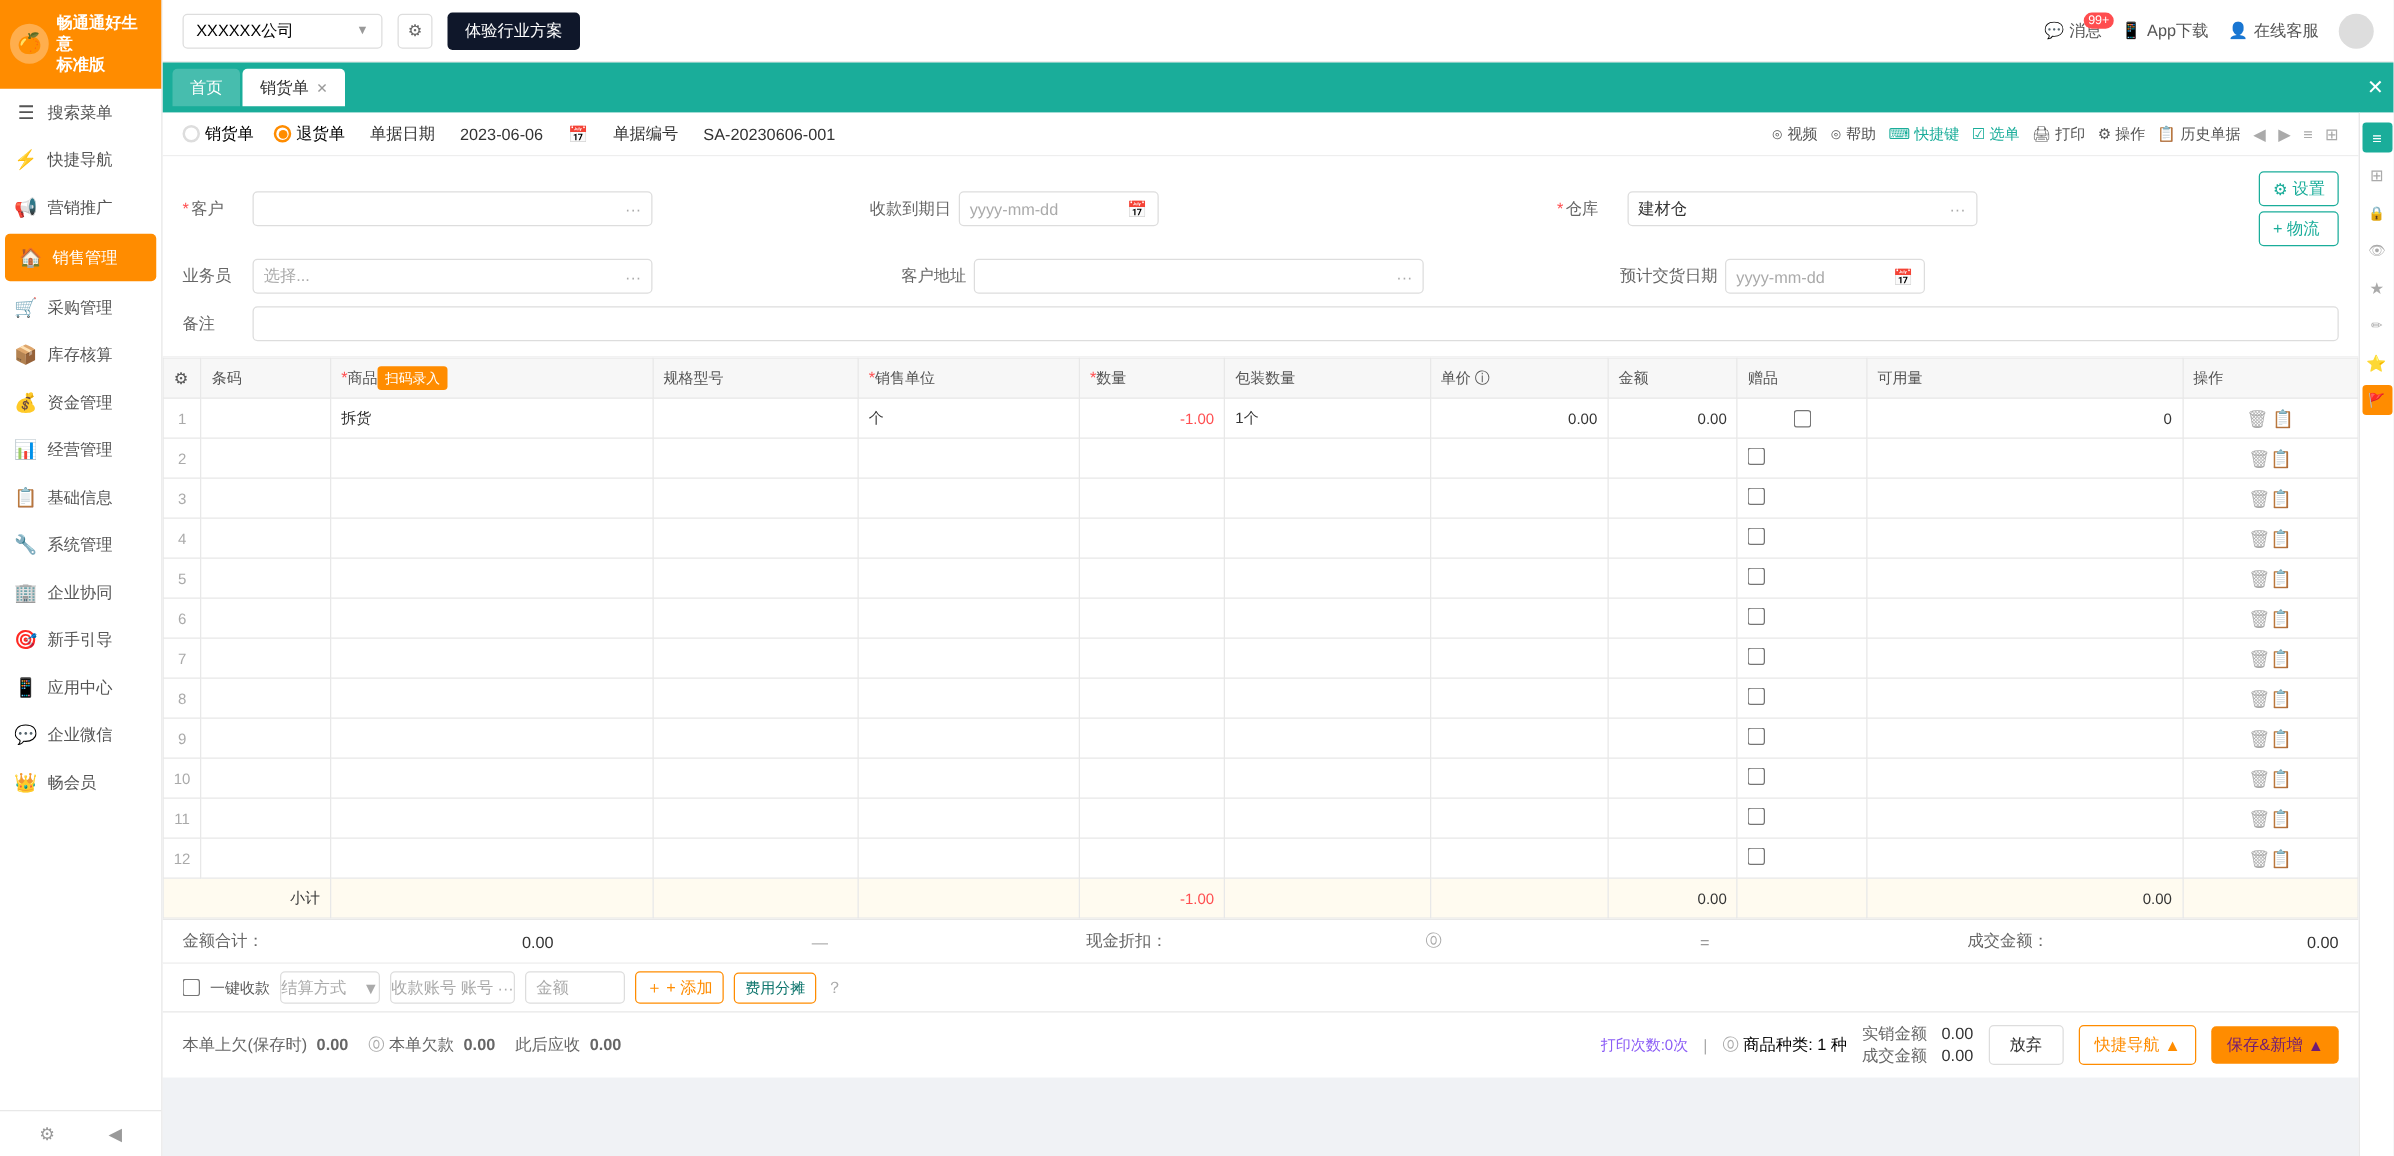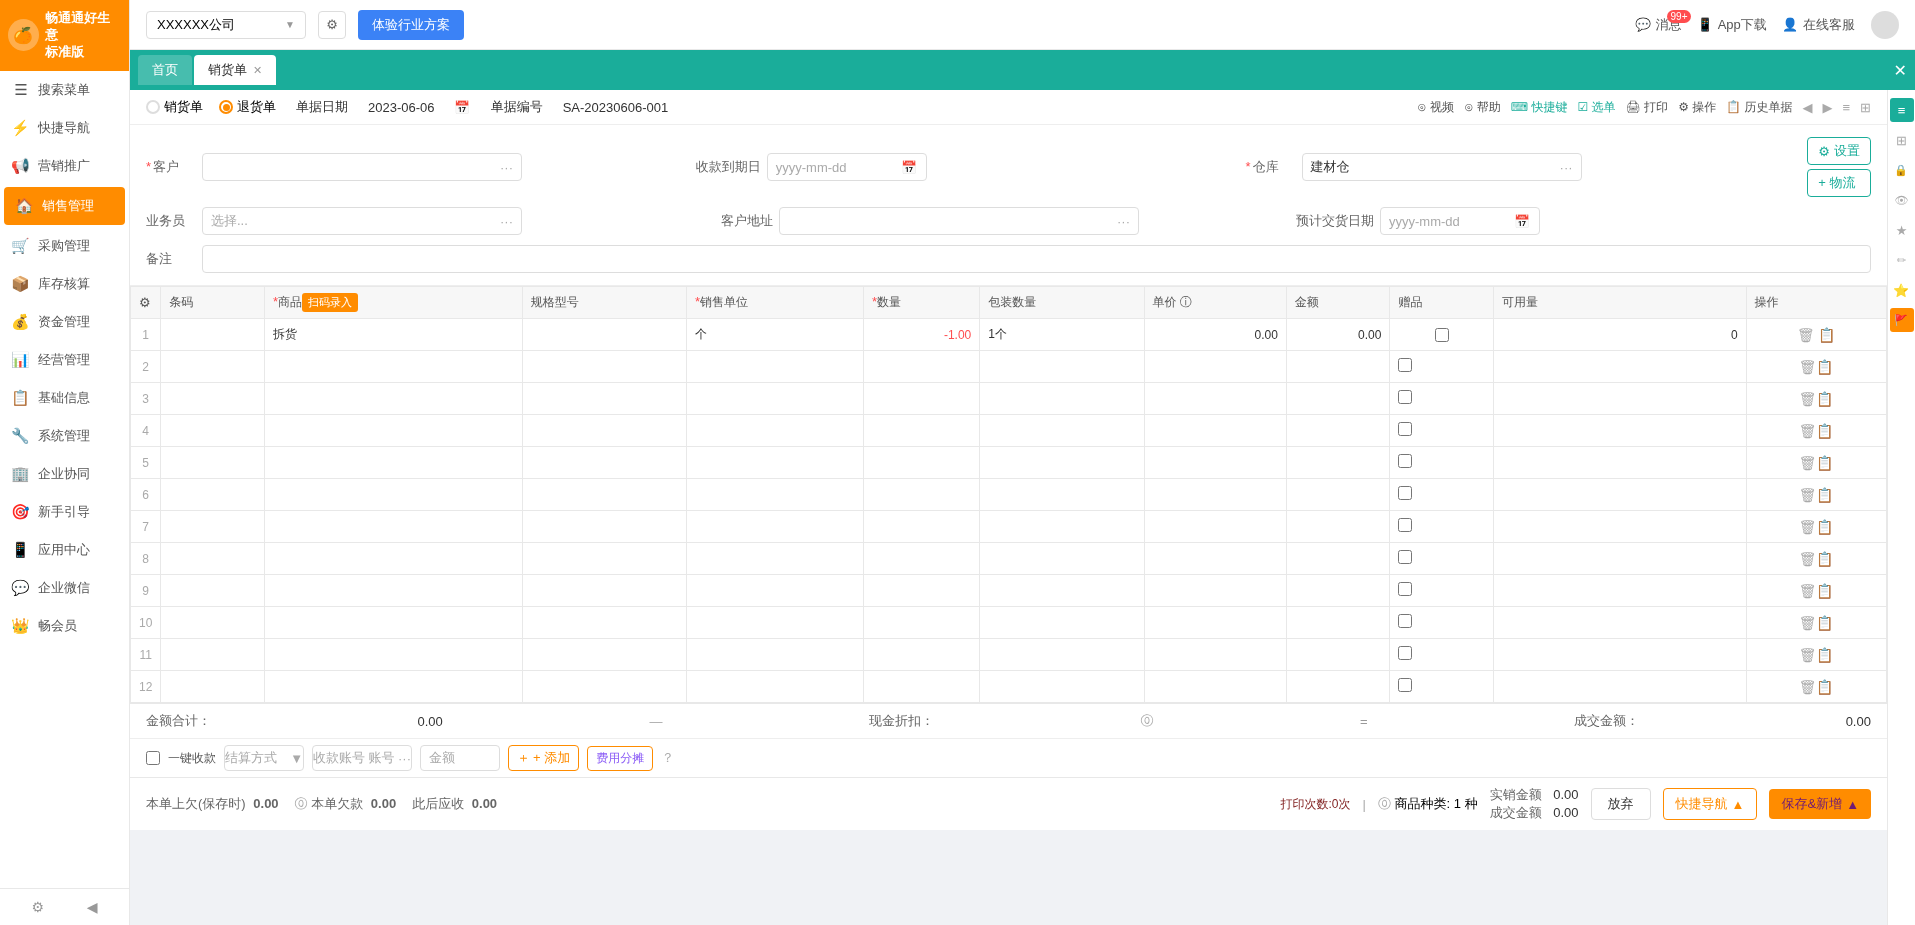--- a/index.html
+++ b/index.html
@@ -18,21 +18,21 @@
 
     
     .main { flex: 1; display: flex; flex-direction: column; height: 925px; overflow: hidden; }
 
     
     .topbar { height: 50px; background: #fff; display: flex; align-items: center; padding: 0 16px; border-bottom: 1px solid #e8e8e8; gap: 12px; }
     .company-select { display: flex; align-items: center; gap: 6px; border: 1px solid #ddd; border-radius: 4px; padding: 4px 10px; cursor: pointer; min-width: 160px; }
     .company-select-text { flex: 1; }
     .company-select-arrow { color: #999; font-size: 10px; }
     .gear-btn { width: 28px; height: 28px; border: 1px solid #ddd; border-radius: 4px; display: flex; align-items: center; justify-content: center; cursor: pointer; color: #666; }
-    .trial-btn { background: #3b82f6; color: #fff; border: none; border-radius: 4px; padding: 6px 14px; cursor: pointer; font-size: 13px; }
+    .trial-btn { background: #0f172a; color: #fff; border: none; border-radius: 4px; padding: 6px 14px; cursor: pointer; font-size: 13px; }
     .topbar-right { margin-left: auto; display: flex; align-items: center; gap: 16px; }
     .topbar-msg { position: relative; cursor: pointer; color: #555; display: flex; align-items: center; gap: 4px; font-size: 12px; }
     .badge { position: absolute; top: -6px; right: -10px; background: #ff4d4f; color: #fff; border-radius: 8px; font-size: 10px; padding: 1px 4px; }
     .topbar-app { cursor: pointer; color: #555; display: flex; align-items: center; gap: 4px; font-size: 12px; }
     .topbar-service { cursor: pointer; color: #555; display: flex; align-items: center; gap: 4px; font-size: 12px; }
     .avatar { width: 28px; height: 28px; background: #ddd; border-radius: 50%; cursor: pointer; }
 
     
     .tabbar { height: 40px; background: #1aad9a; display: flex; align-items: center; padding: 0 8px; gap: 2px; }
     .tab { padding: 6px 14px; color: #fff; cursor: pointer; border-radius: 4px 4px 0 0; font-size: 13px; display: flex; align-items: center; gap: 6px; }
@@ -90,31 +90,31 @@
     .bottom-bar { background: #fff; border-top: 1px solid #e8e8e8; padding: 8px 16px; display: flex; align-items: center; gap: 12px; justify-content: space-between; }
     .amount-dash { color: #aaa; }
     .amount-label { color: #666; }
     .amount-val { color: #333; font-weight: 500; }
     .equals { color: #999; }
     .final-amount { color: #333; font-weight: 500; }
     .payment-row { display: flex; align-items: center; gap: 8px; border-top: 1px solid #f0f0f0; padding-top: 8px; }
     .select-box { border: 1px solid #ddd; border-radius: 4px; padding: 3px 0; height: 26px; min-width: 90px; color: #333; display: flex; align-items: center; justify-content: space-between; cursor: pointer; }
     .input-box { border: 1px solid #ddd; border-radius: 4px; padding: 3px 8px; height: 26px; min-width: 80px; color: #333; display: flex; align-items: center; cursor: pointer; }
     .add-btn { background: #fff; border: 1px solid #ff8c00; color: #ff8c00; border-radius: 4px; padding: 3px 8px; cursor: pointer; font-size: 12px; display: flex; align-items: center; gap: 3px; }
-    .expense-btn { background: #fff; border: 1px solid #ff8c00; color: #8b5cf6; border-radius: 4px; padding: 3px 8px; cursor: pointer; font-size: 12px; }
+    .expense-btn { background: #fff; border: 1px solid #ff8c00; color: #0f766e; border-radius: 4px; padding: 3px 8px; cursor: pointer; font-size: 12px; }
     .question-icon { color: #aaa; cursor: pointer; }
 
     
     .footer-bar { background: #fff; border-top: 1px solid #e8e8e8; padding: 8px 16px; display: flex; align-items: center; gap: 12px; }
     .footer-info { display: flex; align-items: center; gap: 16px; font-size: 12px; color: #666; }
     .footer-right { margin-left: auto; display: flex; align-items: center; gap: 12px; }
     .btn-abandon { border: 1px solid #ddd; background: #fff; color: #333; border-radius: 4px; padding: 6px 16px; cursor: pointer; font-size: 13px; }
     .btn-save-draft { border: 1px solid #ff8c00; background: #fff; color: #ff8c00; border-radius: 4px; padding: 6px 12px; cursor: pointer; font-size: 13px; display: flex; align-items: center; gap: 4px; }
     .btn-save-new { background: #ff8c00; border: none; color: #701a75; border-radius: 4px; padding: 6px 12px; cursor: pointer; font-size: 13px; display: flex; align-items: center; gap: 4px; }
-    .print-info { font-size: 12px; color: #7f1d1d; }
+    .print-info { font-size: 12px; color: #8b5cf6; }
     .sale-amount-box { text-align: right; font-size: 12px; }
     .sale-amount-row { color: #666; }
     .sale-amount-val { color: #333; font-weight: 500; }
     .r-btn { width: 24px; height: 24px; display: flex; align-items: center; justify-content: center; cursor: pointer; color: #aaa; font-size: 13px; border-radius: 3px; }
     .r-btn.active { background: #1aad9a; color: #fff; }
     .r-btn.orange { background: #ff8c00; color: #fff; }
 
     
     .main-with-right { display: flex; flex: 1; overflow: hidden; }
     .content-area { flex: 1; display: flex; flex-direction: column; overflow: hidden; }
@@ -530,20 +530,33 @@
                   <td></td>
                   <td></td>
                   <td></td>
                   <td></td>
                   <td></td>
                   <td><input type="checkbox" style="width: 14px; height: 14px;"></td>
                   <td></td>
                   <td class="col-op"><span class="op-del">🗑</span><span class="op-copy">📋</span></td>
                 </tr>
 
+              <tr class="summary-row">
+                <td colspan="2" style="text-align:right;font-weight:500;">小计</td>
+                <td></td>
+                <td></td>
+                <td></td>
+                <td class="cell-red cell-num">-1.00</td>
+                <td></td>
+                <td></td>
+                <td class="cell-num">0.00</td>
+                <td></td>
+                <td class="cell-num">0.00</td>
+                <td></td>
+              </tr>
             </tbody>
           </table>
         </div>
       </div>
 
       <div class="bottom-bar">
         <span class="amount-label">金额合计：</span>
         <span class="amount-val">0.00</span>
         <span class="amount-dash">—</span>
         <span class="amount-label">现金折扣：</span>

